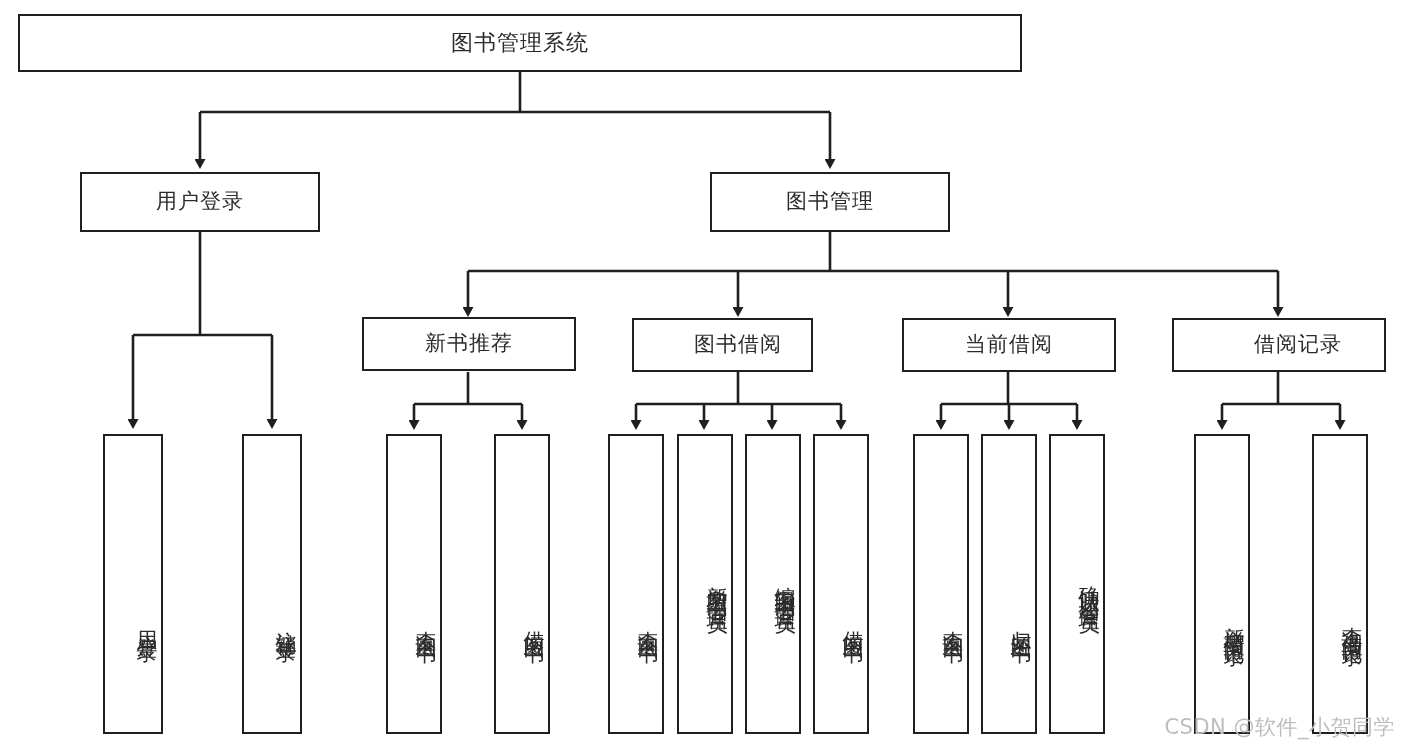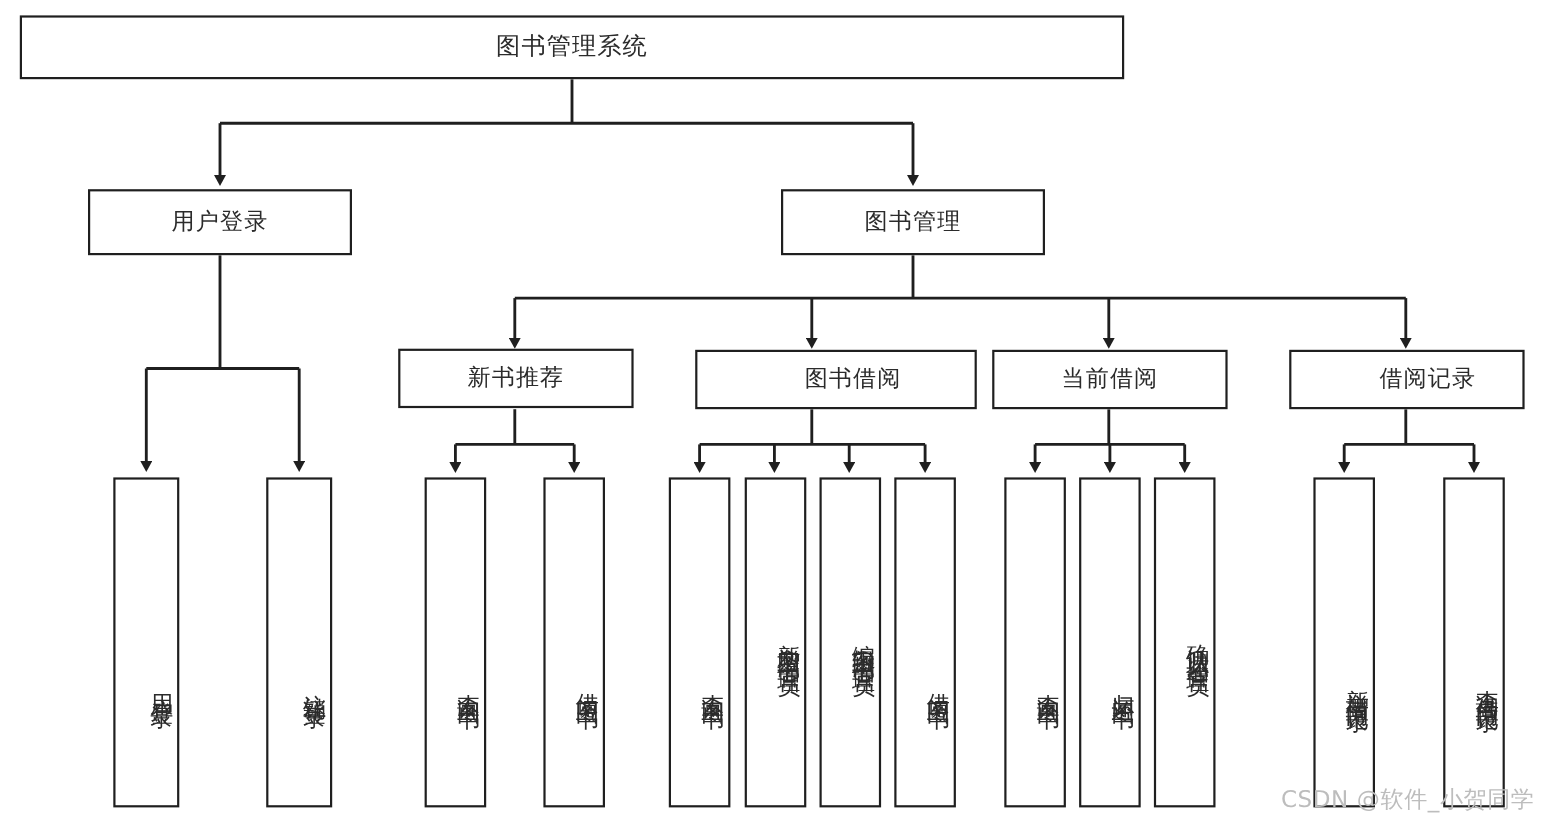--- a/index.html
+++ b/index.html
@@ -139,21 +139,21 @@
   <div class="node h" style="left:80px; top:172px; width:240px; height:60px;">
     <span>用户登录</span>
   </div>
   <div class="node h" style="left:710px; top:172px; width:240px; height:60px;">
     <span>图书管理</span>
   </div>
 
   <div class="node h" style="left:362px; top:317px; width:214px; height:54px;">
     <span>新书推荐</span>
   </div>
-  <div class="node h" style="left:632px; top:318px; width:256px; height:54px;padding-left:31px;">
+  <div class="node h" style="left:632px; top:318px; width:181px; height:54px;padding-left:31px;">
     <span>图书借阅</span>
   </div>
   <div class="node h" style="left:902px; top:318px; width:214px; height:54px;justify-content:center;">
     <span>当前借阅</span>
   </div>
   <div class="node h" style="left:1172px; top:318px; width:214px; height:54px;padding-left:38px;">
     <span>借阅记录</span>
   </div>
 
   <div class="node v mid" style="left:103px; top:434px; width:60px; height:300px;">

